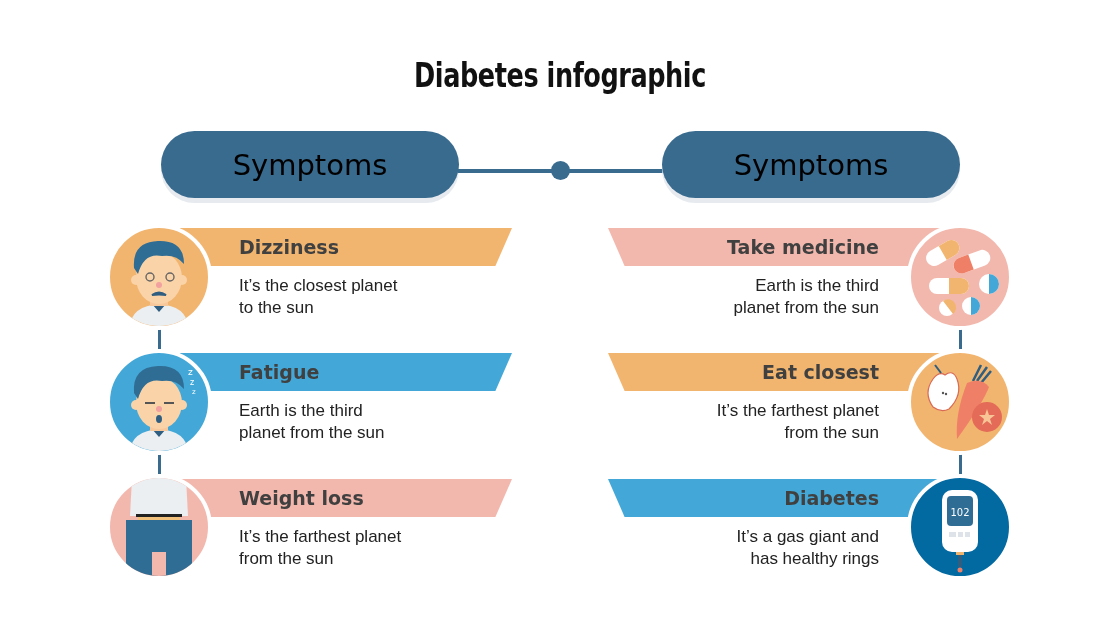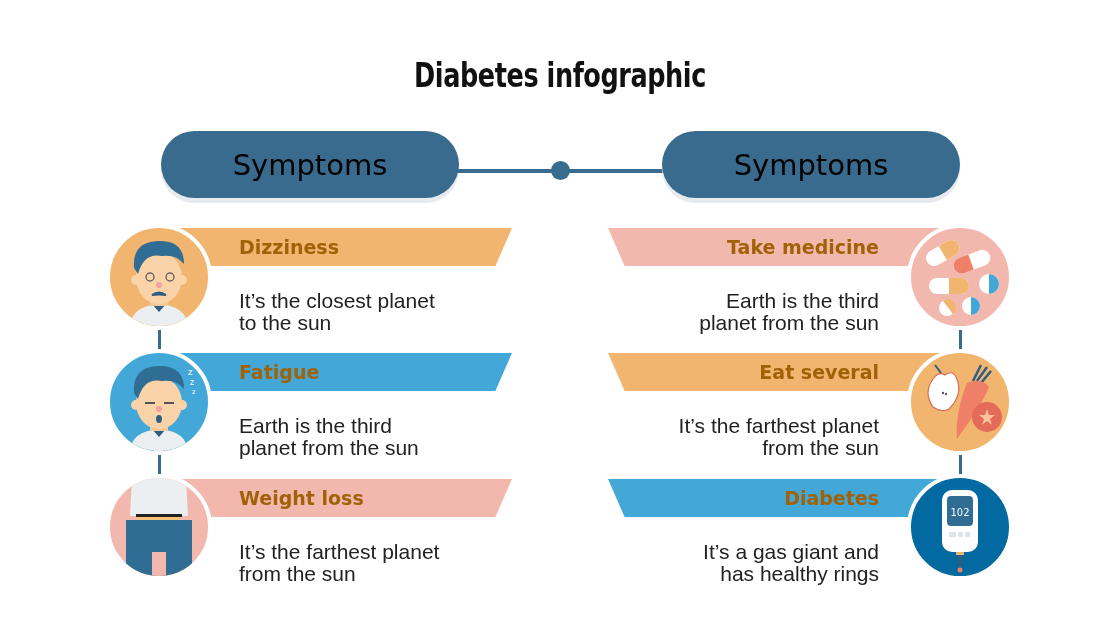--- a/index.html
+++ b/index.html
@@ -7,24 +7,24 @@
   .title{position:absolute;left:0;width:1120px;top:56px;text-align:center;font-family:"DejaVu Sans Condensed","DejaVu Sans",sans-serif;font-weight:bold;font-size:33px;color:#111;letter-spacing:-0.5px;transform:scaleX(0.86);}
   .pill{position:absolute;top:131px;height:67px;width:298px;border-radius:34px;background:#396b8f;box-shadow:0 5px 0 #e7ebef;display:flex;align-items:center;justify-content:center;color:#000000;font-family:"DejaVu Sans",sans-serif;font-size:29px;}
   .pill.left{left:161px;}
   .pill.right{left:662px;}
   .connector{position:absolute;left:458px;top:169px;width:206px;height:4px;background:#396b8f;}
   .connector-dot{position:absolute;left:551px;top:161px;width:19px;height:19px;border-radius:50%;background:#396b8f;}
   .vline{position:absolute;width:3px;height:20px;background:#396b8f;}
   .band{position:absolute;height:38px;}
   .band.l{left:180px;width:332px;clip-path:polygon(0 0,100% 0,95% 100%,0 100%);}
   .band.r{left:608px;width:332px;clip-path:polygon(0 0,100% 0,100% 100%,5% 100%);}
-  .heading{position:absolute;font-family:"DejaVu Sans",sans-serif;font-weight:bold;font-size:19px;color:#a16207;line-height:38px;}
+  .heading{position:absolute;font-family:"DejaVu Sans",sans-serif;font-weight:bold;font-size:19px;color:#404040;line-height:38px;}
   .heading.l{left:239px;}
   .heading.r{right:241px;text-align:left;}
-  .desc{position:absolute;font-family:"Liberation Sans",sans-serif;font-size:21px;color:#222;line-height:22px;white-space:pre-line;margin-top:15px;}
+  .desc{position:absolute;font-family:"Liberation Sans",sans-serif;font-size:17px;color:#222;line-height:22px;white-space:pre-line;}
   .desc.l{left:239px;}
   .desc.r{right:241px;text-align:right;}
   .circle{position:absolute;width:98px;height:98px;border-radius:50%;border:4px solid #fff;overflow:hidden;}
   .circle svg{width:98px;height:98px;display:block;}
 </style>
 </head>
 <body>
 
 <div class="title">Diabetes infographic</div>
 
@@ -122,21 +122,21 @@
       <circle cx="36" cy="80" r="8" fill="#fff"></circle>
       <path d="M32 73 A8 8 0 0 1 42 86Z" fill="#f2b56f"></path>
       <circle cx="60" cy="78" r="9" fill="#fff"></circle>
       <path d="M60 69 A9 9 0 0 1 60 87Z" fill="#43a8d8"></path>
     </svg>
   </div>
 </div>
 
 <div>
   <div class="band r" style="top:353px;background:#f2b56f;"></div>
-  <div class="heading r" style="top:353px;">Eat several</div>
+  <div class="heading r" style="top:353px;">Eat closest</div>
   <div class="desc r" style="top:400px;">It’s the farthest planet
 from the sun</div>
   <div class="circle" style="left:907px;top:349px;background:#f2b56f;">
     <svg viewBox="0 0 98 98">
       <path d="M22 26 Q28 18 34 22 Q42 16 46 26 Q52 42 38 56 Q30 60 22 54 Q12 40 22 26Z" fill="#fff" stroke="#d96a55" stroke-width="1.2"></path>
       <path d="M30 20 L24 12" stroke="#2f5e80" stroke-width="2"></path>
       <circle cx="32" cy="40" r="1.2" fill="#555"></circle>
         <circle cx="35" cy="41" r="1.2" fill="#555"></circle>
       <path d="M62 28 L70 12 M66 28 L76 14 M70 30 L80 18" stroke="#2f5e80" stroke-width="2.5"></path>
       <path d="M56 30 Q70 24 78 34 Q72 50 46 86 Q44 60 56 30Z" fill="#ef8067"></path>

